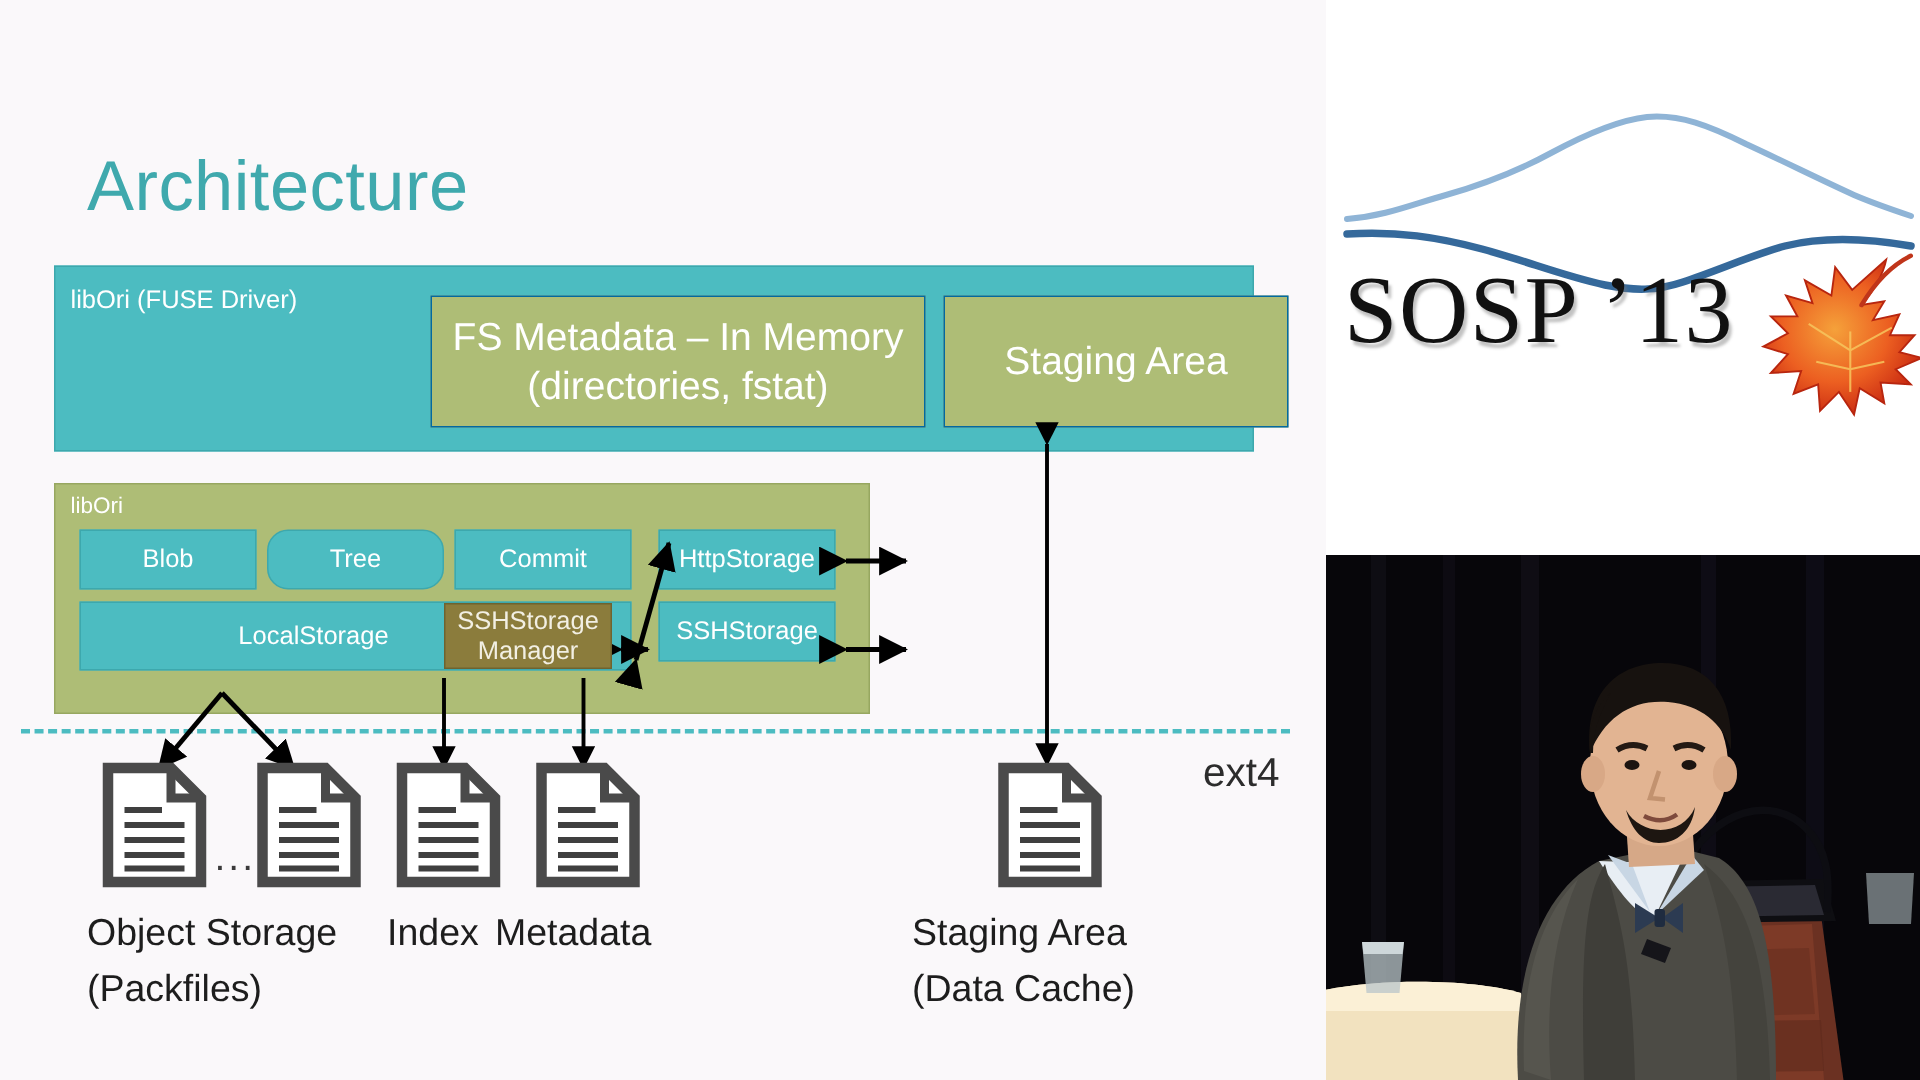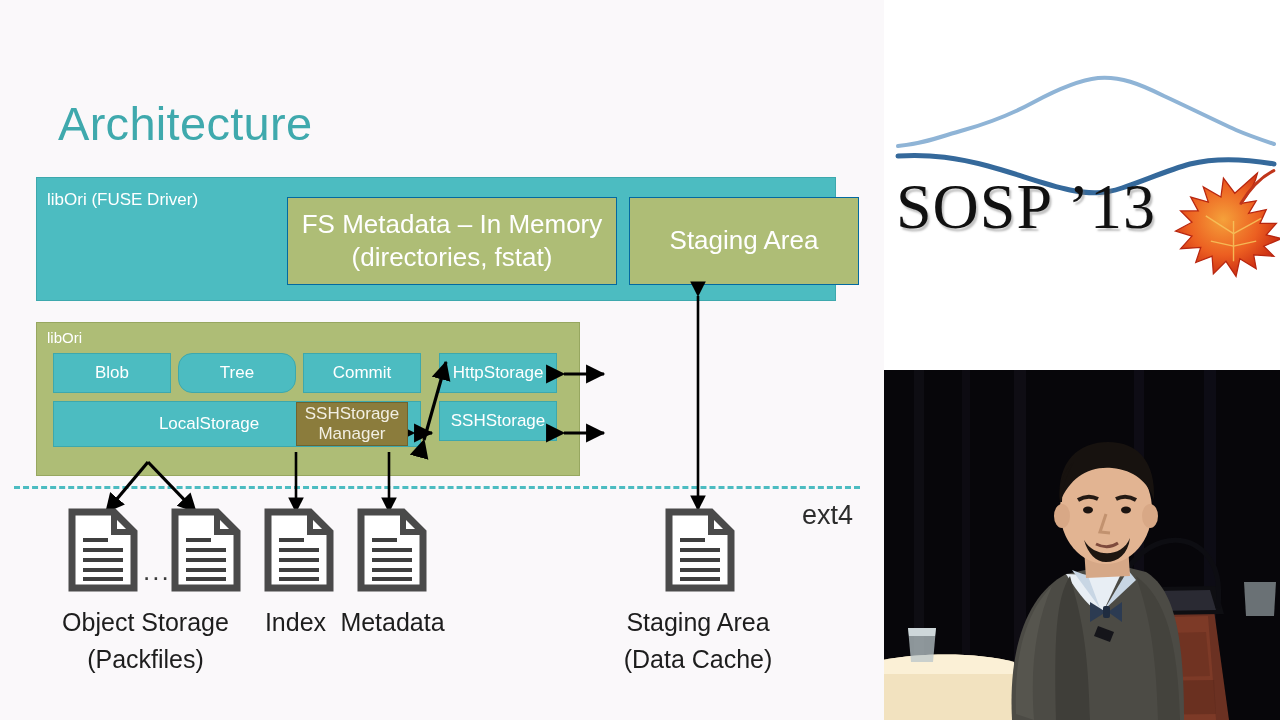--- a/index.html
+++ b/index.html
@@ -179,21 +179,21 @@
     color: #3a3a3a;
     letter-spacing: 2px;
     line-height: 1;
   }
 
   .caption {
     position: absolute;
     color: #1d1d1d;
     font-size: 25px;
     line-height: 1.48;
-    text-align: center;
+    text-align: left;
     white-space: nowrap;
   }
 
   .ext4-label {
     position: absolute;
     left: 778px;
     top: 500px;
     font-size: 27px;
     color: #2c2c2c;
     margin-left: 24px;

